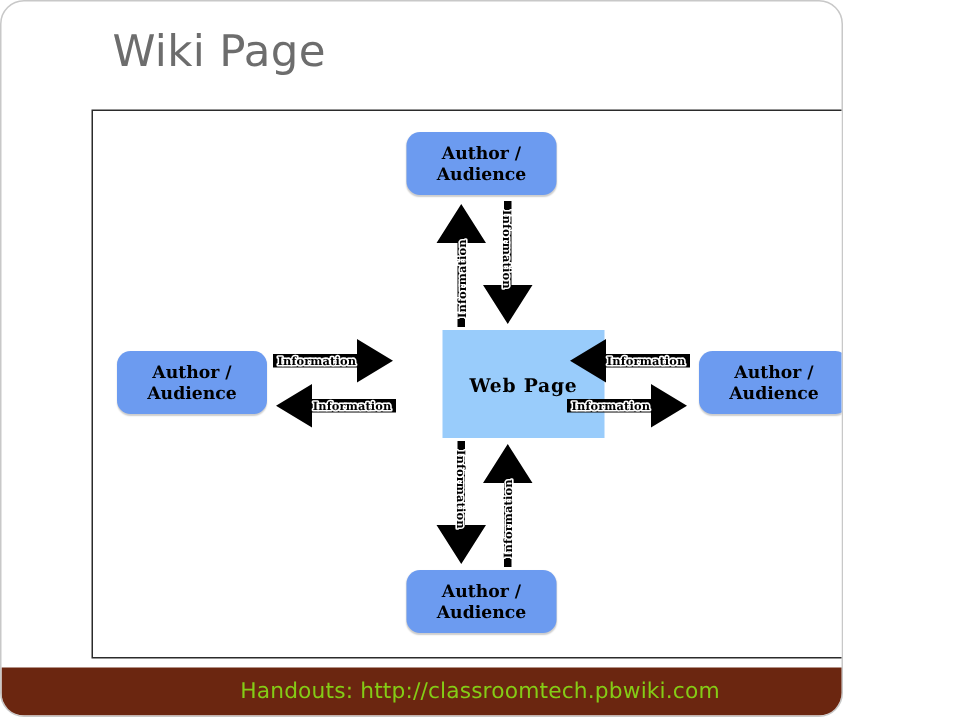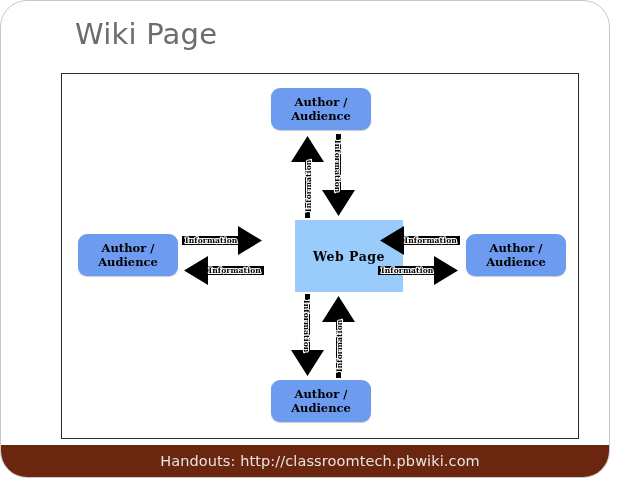--- a/index.html
+++ b/index.html
@@ -9,26 +9,26 @@
   }
   body {
     width: 638px;
     height: 478px;
     font-family: "Liberation Sans", sans-serif;
     overflow: hidden;
   }
 
   #slide {
     position: relative;
-    width: 610px;
+    width: 562px;
     height: 478px;
     background: #ffffff;
     box-sizing: border-box;
     border: 1px solid #c8c8c8;
-    border-radius: 27px;
+    border-radius: 16px;
     overflow: hidden;
   }
 
   
   #title {
     position: absolute;
     left: 74px;
     top: 16px;
     font-family: "DejaVu Sans", "Liberation Sans", sans-serif;
     font-size: 29px;
@@ -130,21 +130,21 @@
     position: absolute;
     left: 0;
     top: 0;
     width: 638px;
     height: 32px;
     display: flex;
     align-items: center;
     justify-content: center;
     font-family: "DejaVu Sans", "Liberation Sans", sans-serif;
     font-size: 14.5px;
-    color: #e5e5e5;
+    color: #84cc16;
     white-space: nowrap;
     letter-spacing: 0.1px;
   }
 </style>
 </head>
 <body>
 
 <div id="slide">
 
   <div id="title">Wiki Page</div>

